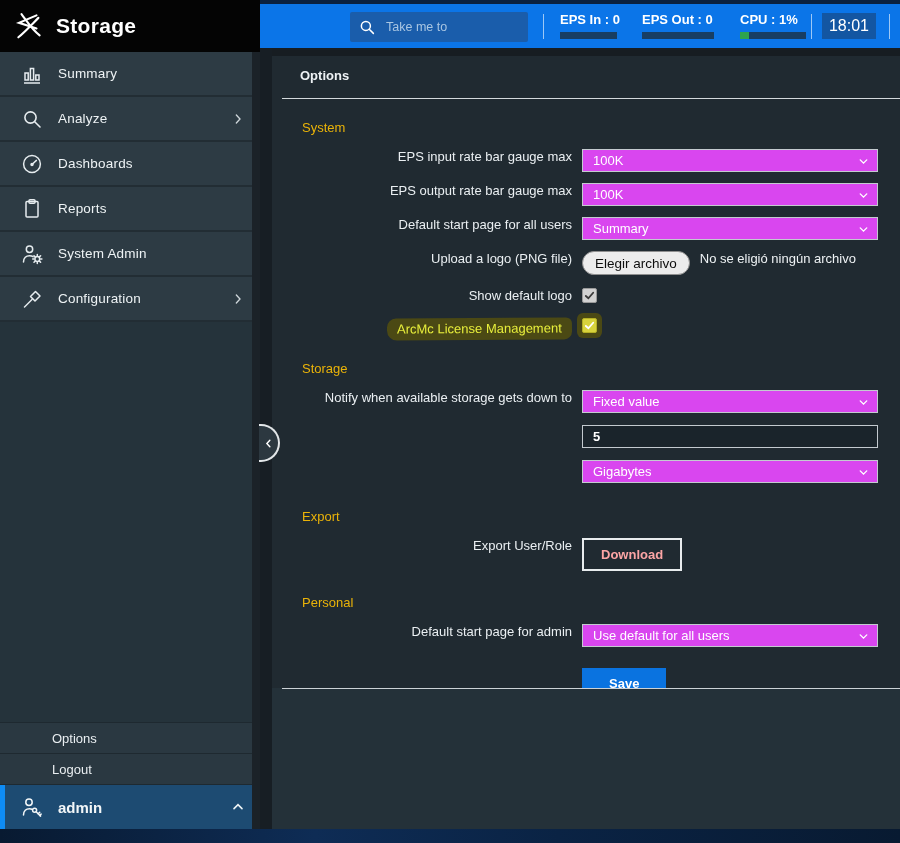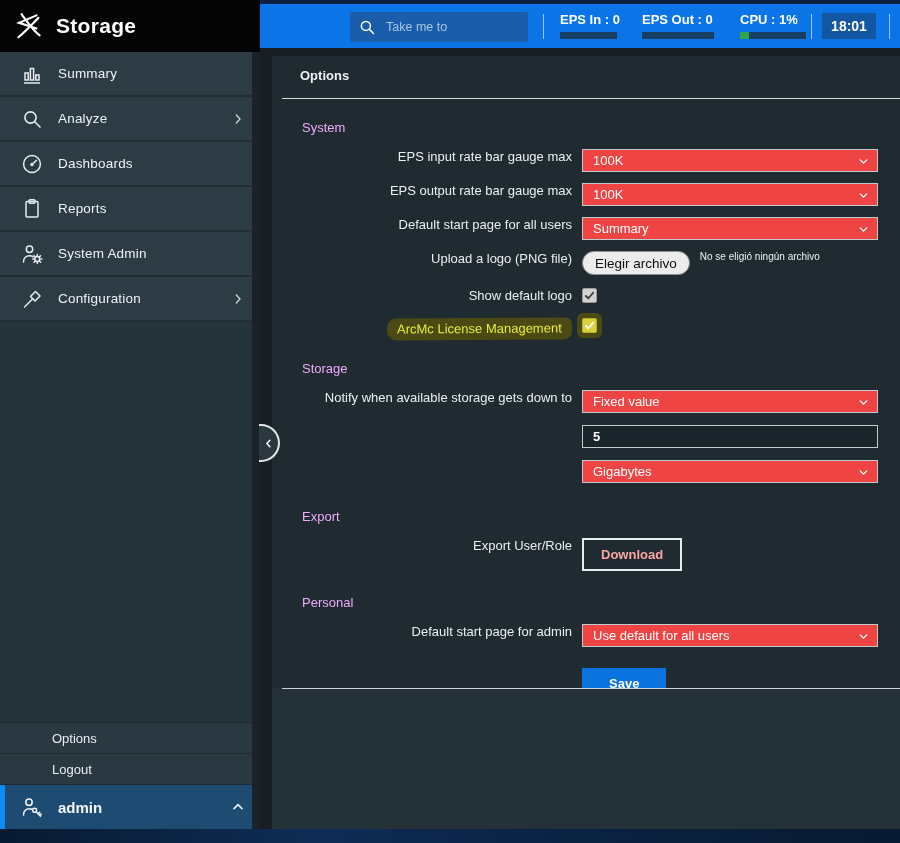--- a/index.html
+++ b/index.html
@@ -42,46 +42,46 @@
   .searchbox input { position:absolute; left:36px; top:0; right:4px; height:100%;
     background:transparent; border:none; outline:none; color:#dce9f5; font-size:12.5px;
     font-family:inherit; }
   .searchbox input::placeholder { color:#a9c6e2; }
   .vdiv { position:absolute; top:10px; width:1px; height:25px; background:rgba(255,255,255,.6); }
   .stat { position:absolute; top:8px; }
   .stat .stat-text { font-size:13px; font-weight:600; color:#fff; white-space:nowrap; display:block; }
   .gaugebar { display:block; margin-top:5px; height:7px; background:#183e63; overflow:hidden; }
   .gauge-fill { display:block; height:100%; background:#2ea44e; }
   .timebox { position:absolute; left:562px; top:9px; width:54px; height:26px; background:#1356a2;
-    color:#fff; font-weight:bold; font-size:14px; display:flex; align-items:center; justify-content:center; }
+    color:#fff; font-weight:normal; font-size:16px; display:flex; align-items:center; justify-content:center; }
 
   
   .main { position:absolute; left:260px; top:48px; right:0; bottom:14px; background:#202a31; }
   .gutter { position:absolute; left:0; top:0; bottom:0; width:12px; background:#171e24; }
   .content { position:absolute; left:12px; right:0; top:0; bottom:0; border-top:8px solid #171d22; }
   .page-title { margin:12px 0 0 28px; font-size:13px; font-weight:bold; color:#eef2f5; }
   .rule { height:1px; background:#d4d9dc; margin:15px 0 0 10px; }
   .lower { position:absolute; left:0; right:0; bottom:0; height:141px; background:#243139; }
   .lower::before { content:""; position:absolute; left:10px; right:0; top:0; height:1px; background:#ccd2d6; }
 
   .form { padding-left:30px; }
-  .section-heading { font-size:13px; color:#f0abfc; margin:21px 0 14px 0; }
+  .section-heading { font-size:13px; color:#eab308; margin:21px 0 14px 0; }
   .row { display:flex; margin-bottom:11px; }
   .row-label { width:270px; text-align:right; margin-right:10px; font-size:13px; color:#eaeff2; flex:0 0 auto; }
-  .select { position:relative; width:296px; height:23px; background:#ef4444;
+  .select { position:relative; width:296px; height:23px; background:#d946ef;
     border:1px solid #c3cacf; color:#fff; font-size:13px; display:flex; align-items:center;
     padding:0 26px 0 10px; cursor:pointer; }
   .select .chev { position:absolute; right:7px; top:5px; }
   .textbox { width:296px; height:23px; background:#1a242b; border:1px solid #c3cacf;
     color:#fff; font-size:13px; font-weight:bold; padding:0 10px; font-family:inherit; outline:none; }
   .checkbox { width:15px; height:15px; background:#d2d2d2; border:1px solid #9a9a9a; border-radius:2px;
     display:inline-flex; align-items:center; justify-content:center; cursor:pointer; }
   .file-btn { height:24px; background:#ececec; border:1px solid #8f8f8f; border-radius:12px;
     color:#0d0d0d; font-size:13.5px; padding:0 12px; font-family:inherit; cursor:pointer; }
-  .file-status { margin-left:10px; font-size:10px; color:#eef2f4; }
+  .file-status { margin-left:10px; font-size:13px; color:#eef2f4; }
   .hl-label { background:#4b4914; color:#e7ee3b; padding:3px 10px 4px 10px;
     border-radius:9px 6px 8px 10px; display:inline-block; transform:rotate(-.4deg); }
   .checkbox.hl { background:#d8d33c; border-color:#b5b025;
     box-shadow:0 0 0 5px #4b4914; border-radius:2px; }
   .btn-outline { background:transparent; border:2px solid #e8ecee; color:#fca5a5; font-weight:bold;
     font-size:13px; padding:7px 17px; font-family:inherit; cursor:pointer; }
   .btn-primary { background:#0a73e0; border:none; color:#fff; font-weight:bold; font-size:13px;
     padding:8px 27px; font-family:inherit; cursor:pointer; margin-top:10px; }
 
   

